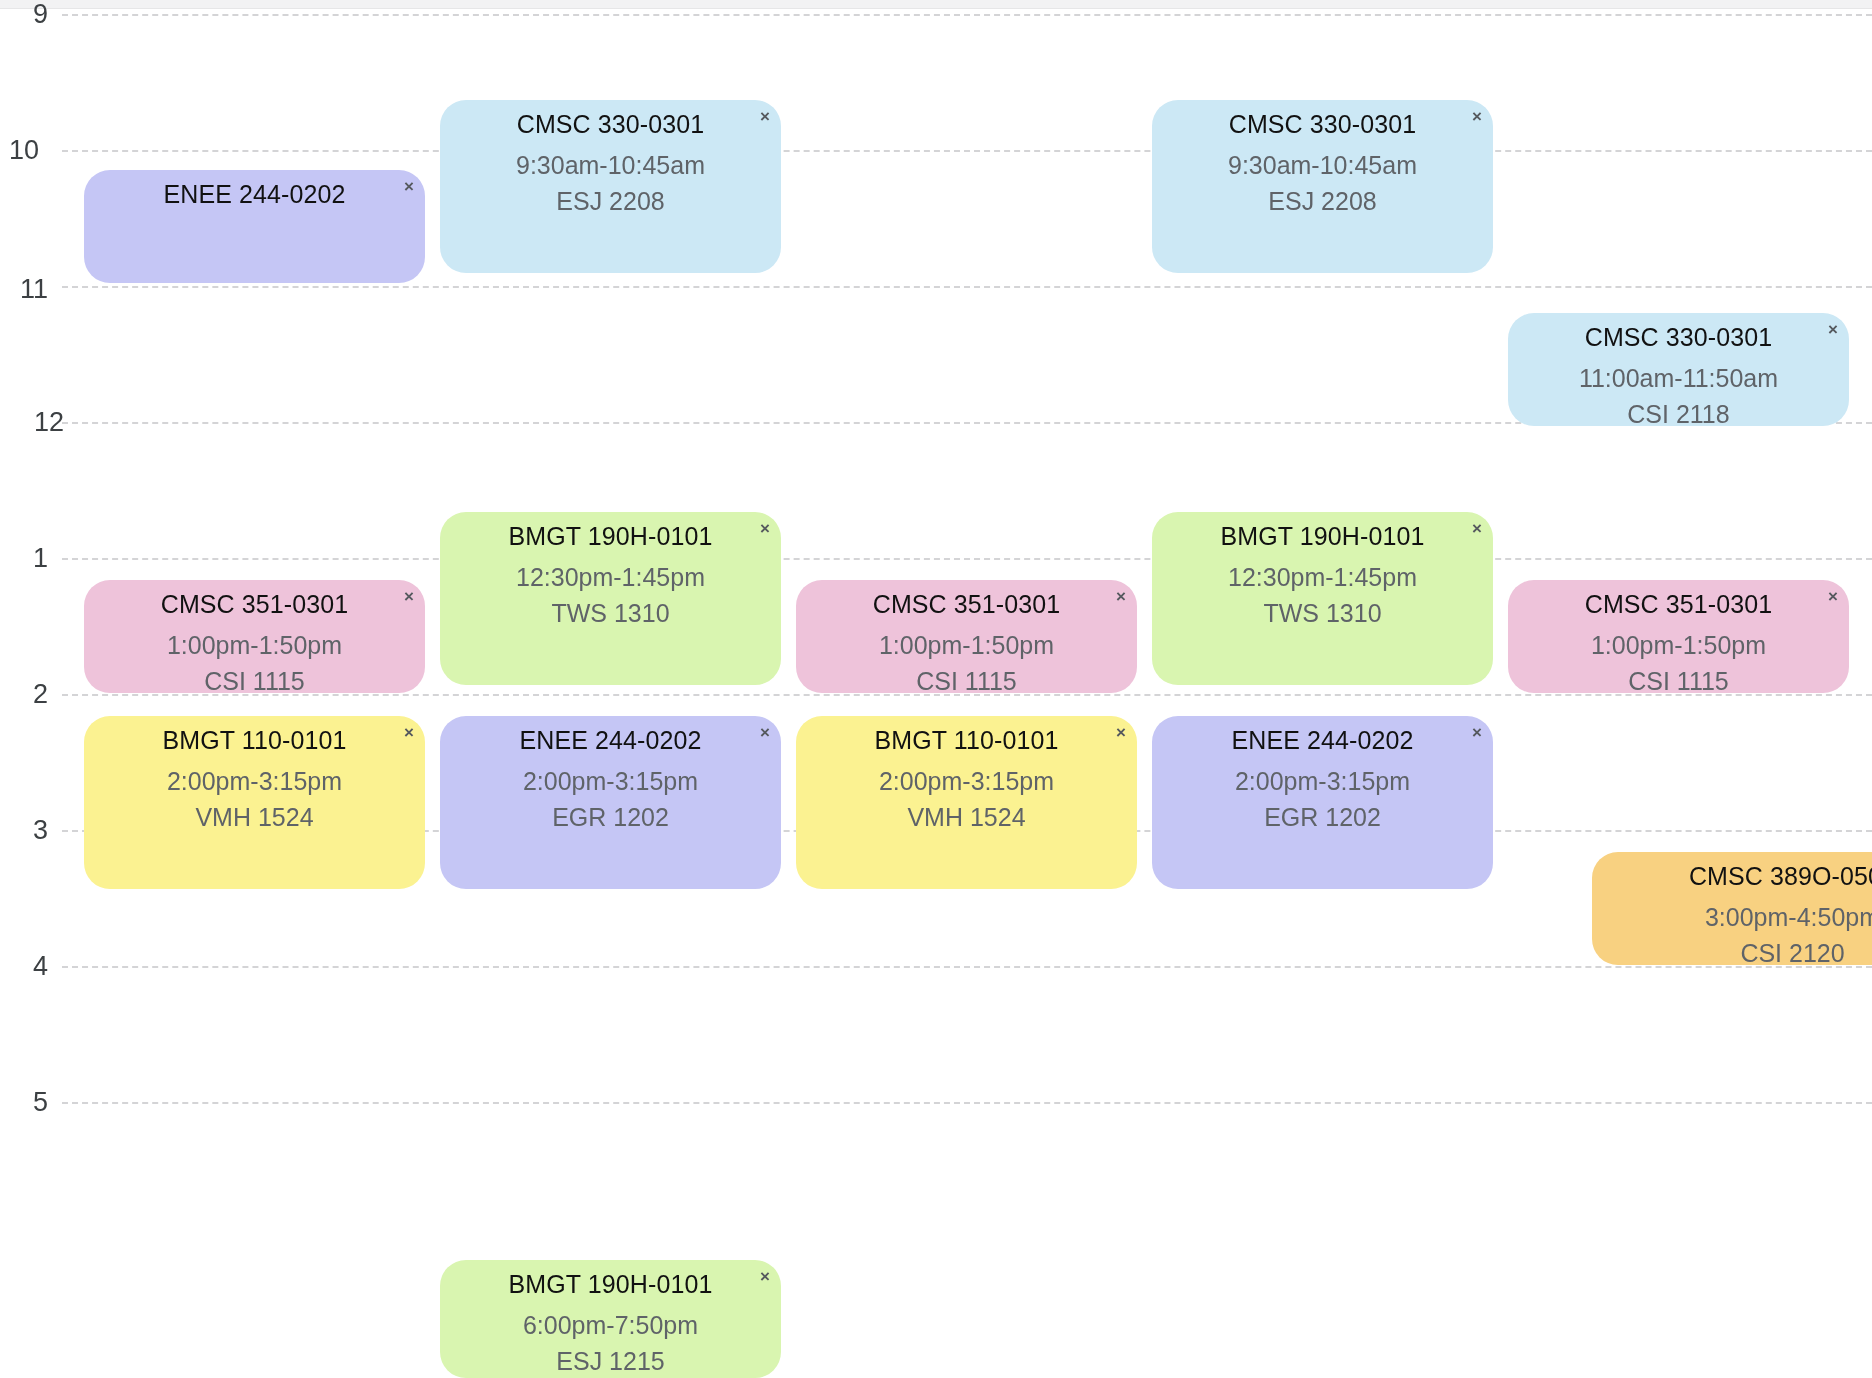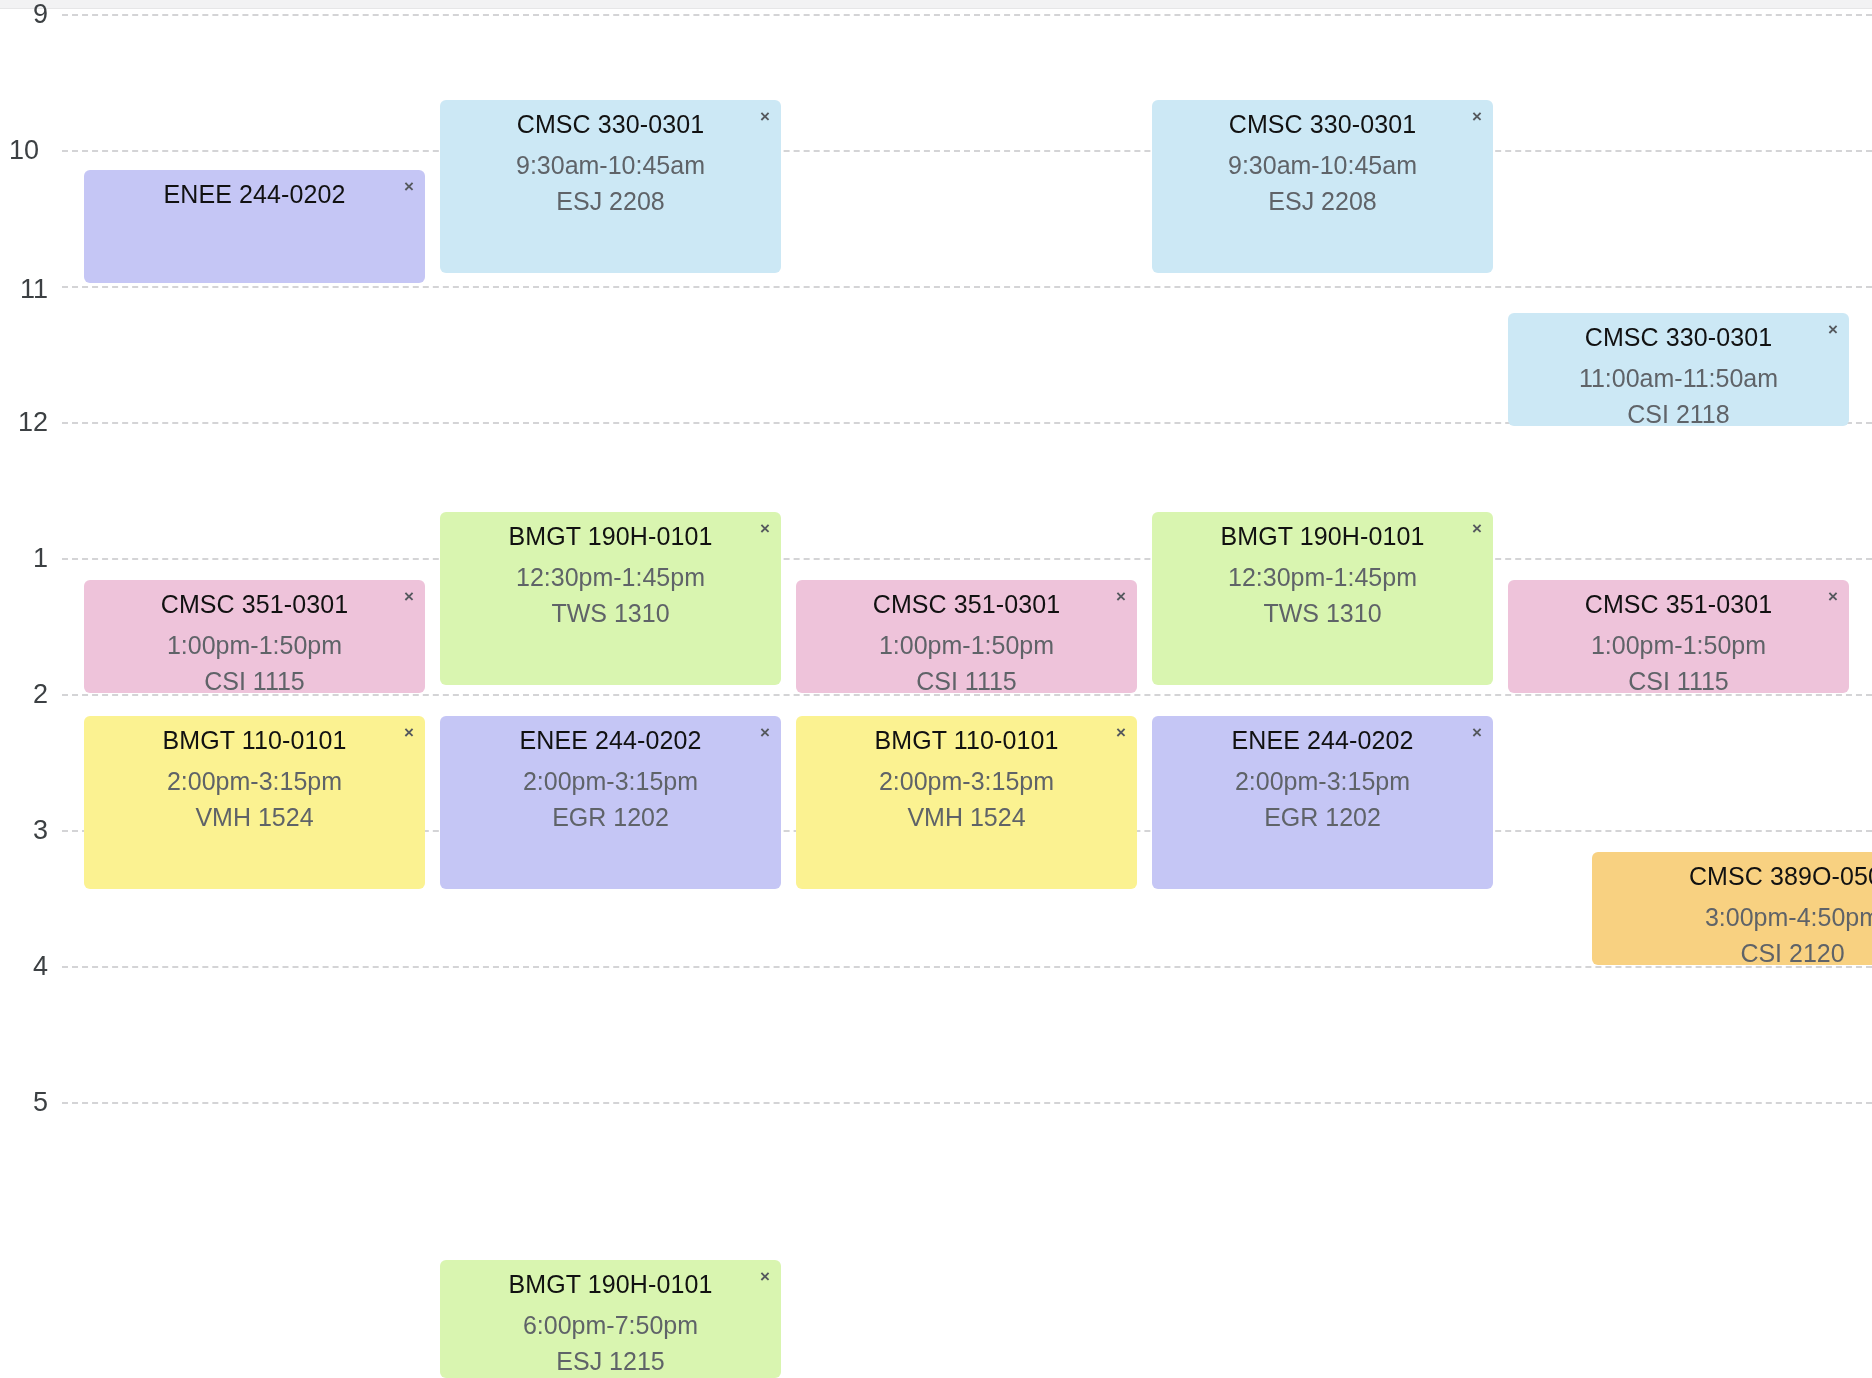--- a/index.html
+++ b/index.html
@@ -36,21 +36,21 @@
     left: 0; width: 48px;
     text-align: right;
     font-size: 27px;
     color: #3c4043;
     font-family: "Liberation Sans", sans-serif;
     font-weight: 400;
     line-height: 1;
   }
   .event {
     position: absolute;
-    border-radius: 6px;
+    border-radius: 26px;
     padding: 10px 12px 0 12px;
     overflow: hidden;
     cursor: pointer;
   }
   .event .title {
     font-size: 25px;
     line-height: 1.18;
     color: #111111;
     text-align: center;
     font-weight: 400;
@@ -85,21 +85,21 @@
   <div class="top-band"></div>
 
   <div class="grid-area" id="grid-area">
       <div class="hour-line" style="top: 14px;"></div>
       <div class="hour-label" style="top: 1px;">9</div>
       <div class="hour-line" style="top: 150px;"></div>
       <div class="hour-label" style="top: 137px; text-align: center;">10</div>
       <div class="hour-line" style="top: 286px;"></div>
       <div class="hour-label" style="top: 276px;">11</div>
       <div class="hour-line" style="top: 422px;"></div>
-      <div class="hour-label" style="top: 409px;">12</div>
+      <div class="hour-label" style="top: 409px; margin-left: 16px;">12</div>
       <div class="hour-line" style="top: 558px;"></div>
       <div class="hour-label" style="top: 545px;">1</div>
       <div class="hour-line" style="top: 694px;"></div>
       <div class="hour-label" style="top: 681px;">2</div>
       <div class="hour-line" style="top: 830px;"></div>
       <div class="hour-label" style="top: 817px;">3</div>
       <div class="hour-line" style="top: 966px;"></div>
       <div class="hour-label" style="top: 953px;">4</div>
       <div class="hour-line" style="top: 1102px;"></div>
       <div class="hour-label" style="top: 1089px;">5</div>

